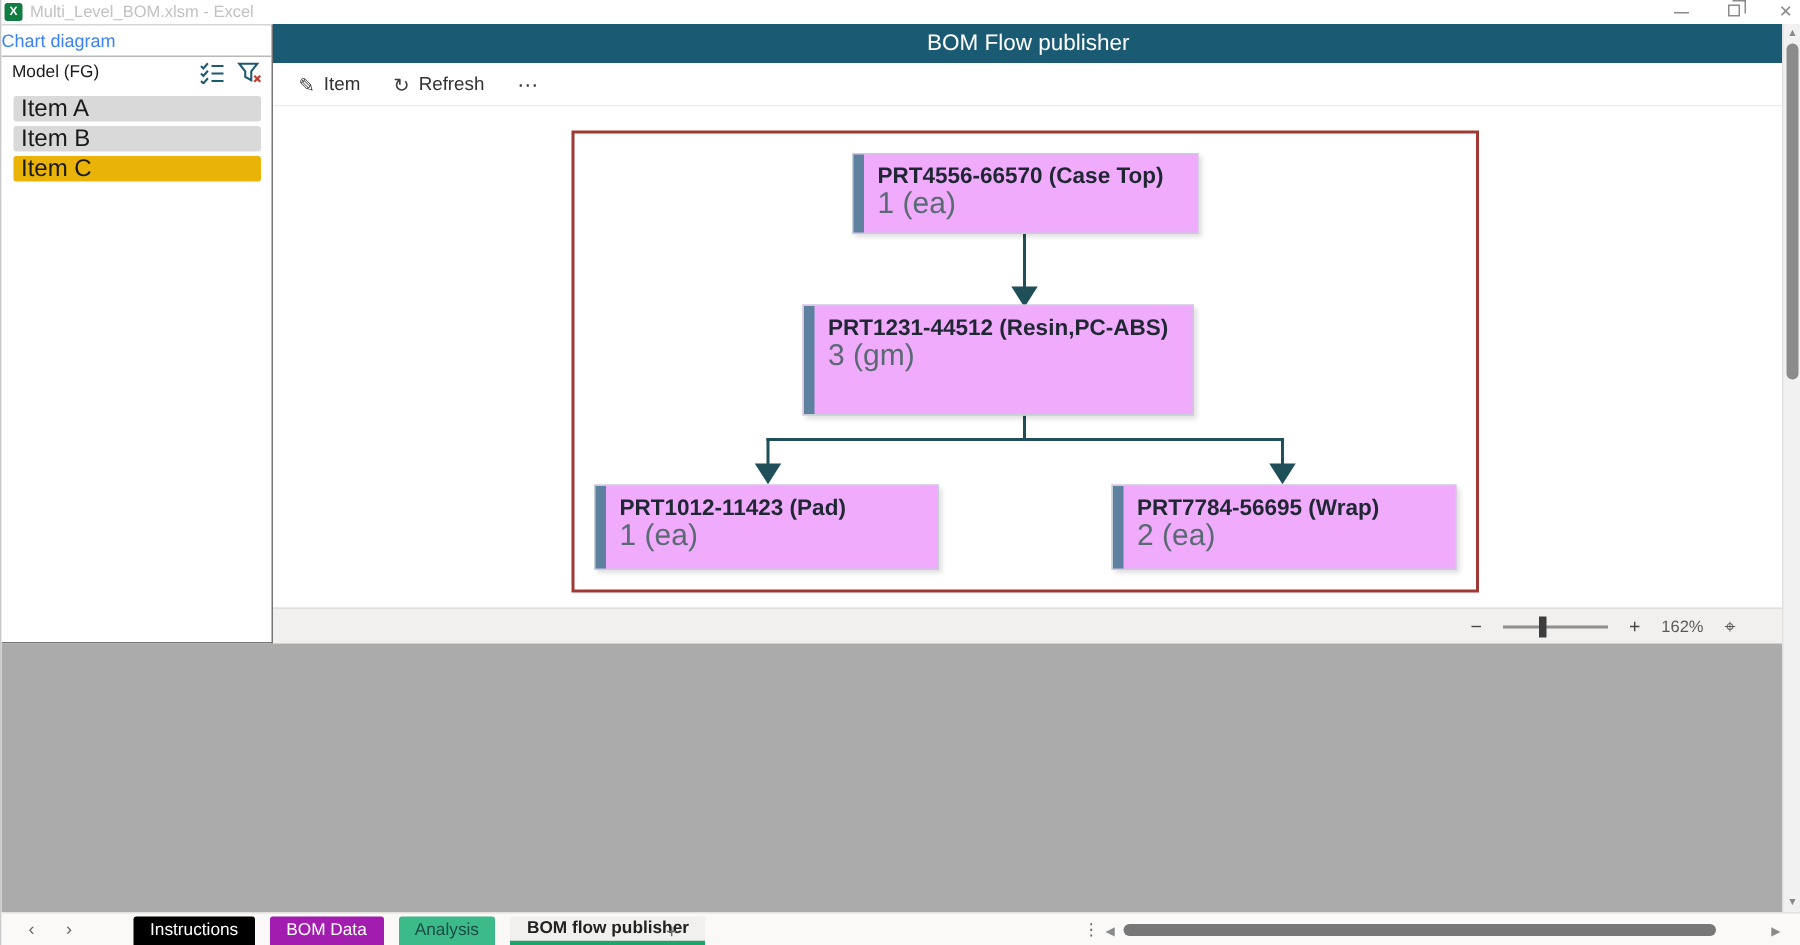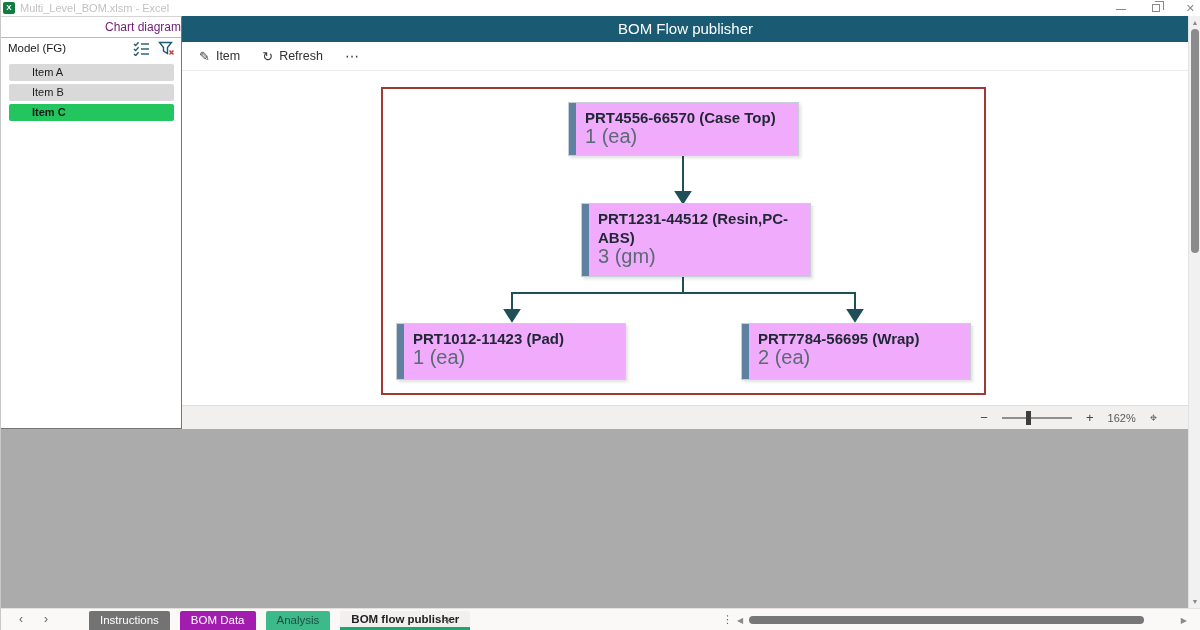--- a/index.html
+++ b/index.html
@@ -19,30 +19,30 @@
   .win-ctrls { position:absolute; right:6px; top:0; height:16px; display:flex; align-items:center; gap:26px; }
   .win-btn { color:#8a8a8a; font-size:11px; line-height:16px; cursor:default; }
   .min-glyph { display:inline-block; width:10px; border-top:1px solid #8a8a8a; vertical-align:middle; }
   .restore-glyph { position:relative; display:inline-block; width:8px; height:8px; border:1px solid #8a8a8a; background:#fff; }
   .restore-glyph::before { content:""; position:absolute; left:2px; top:-4px; width:8px; height:8px; border:1px solid #8a8a8a; border-left:none; border-bottom:none; }
   
   .left-panel {
     position:absolute; left:0; top:16px; width:181px; height:413px; background:#fff;
     border-right:1px solid #767676; border-bottom:1px solid #767676; border-top:1px solid #d5d5d5;
   }
-  .lp-header { height:21px; border-bottom:1px solid #b9b9b9; text-align:right; font-size:12px; color:#701a75; line-height:20px; }
+  .lp-header { height:21px; border-bottom:1px solid #b9b9b9; text-align:left; font-size:12px; color:#3b82f6; line-height:20px; }
   .lp-field-row { position:relative; height:22px; }
   .lp-field-label { position:absolute; left:7px; top:4px; font-size:11.5px; color:#1a1a1a;text-align:right; }
   .lp-icons { position:absolute; right:6px; top:3px; display:flex; gap:8px; }
   .lp-items { padding:2px 0 0 0; }
   .lp-item {
     margin:2px 7px 3px 8px; height:17px; background:#d9d9d9; border-radius:2px;
-    font-size:11px; color:#1a1a1a; line-height:17px; padding-left:23px; cursor:pointer;
-  }
-  .lp-item.selected { background:#22c55e;font-weight:bold; }
+    font-size:16px; color:#1a1a1a; line-height:17px; padding-left:5px; cursor:pointer;
+  }
+  .lp-item.selected { background:#eab308; }
   
   .addin-header {
     position:absolute; left:181px; top:16px; width:1007px; height:26px; background:#1A5A73;
     color:#fff; text-align:center; font-size:15px; line-height:26px;
   }
   .toolbar {
     position:absolute; left:181px; top:42px; width:1007px; height:29px; background:#fff;
     border-bottom:1px solid #ececec; display:flex; align-items:center; gap:22px; padding-left:17px;
     font-size:12.5px; color:#323232;
   }
@@ -54,21 +54,21 @@
   .diagram-frame { position:absolute; left:380px; top:87px; width:605px; height:308px; border:2px solid #9E3A33; background:#fff; }
   .edges-svg { position:absolute; left:380px; top:87px; width:605px; height:308px; pointer-events:none; }
   .node {
     position:absolute; background:#f0abfc; border:1px solid #c7cfd6; box-shadow:2px 2px 3px rgba(0,0,0,0.12);
     padding:5px 8px 0 16px; cursor:pointer;
   }
   .node .accent { position:absolute; left:0; top:0; bottom:0; width:7px; background:#5E81A0; }
   .node .nlabel { font-size:15px; font-weight:bold; color:#1f2733; line-height:19px; }
   .node .nqty { font-size:20px; color:#5a6a72; line-height:19px; }
   .node-root  { left:567px; top:102px; width:231px; height:54px; }
-  .node-mid   { left:580px; top:203px; width:230px; height:74px; }
+  .node-mid   { left:534px; top:203px; width:261px; height:74px; }
   .node-left  { left:395px; top:323px; width:230px; height:57px; }
   .node-right { left:740px; top:323px; width:230px; height:57px; }
   
   .zoombar {
     position:absolute; left:181px; top:405px; width:1007px; height:24px; background:#F2F0EF;
     border-top:1px solid #e0dedc; display:flex; align-items:center; justify-content:flex-end;
     gap:14px; padding-right:32px;
   }
   .zoom-btn { font-size:13px; color:#444; cursor:pointer; line-height:14px; }
   .zoom-slider { position:relative; width:70px; height:14px; cursor:pointer; }
@@ -86,21 +86,21 @@
   .vthumb { position:absolute; left:2px; top:13px; width:8px; height:224px; background:#8B8B8B; border-radius:4px; cursor:pointer; }
   
   .sheetbar { position:absolute; left:0; top:608px; width:1200px; height:22px; background:#FAF9F8; border-top:1px solid #e3e1de; }
   .nav-arrow { position:absolute; top:3px; font-size:12px; color:#5f5f5f; cursor:pointer; }
   .nav-prev { left:18px; } .nav-next { left:43px; }
   .tabs { position:absolute; left:88px; top:2px; display:flex; gap:10px; height:19px; }
   .sheet-tab {
     height:19px; padding:0 11px; font-size:11.5px; line-height:19px; border-radius:2px 2px 0 0; cursor:pointer;
     white-space:nowrap;
   }
-  .tab-dark  { background:#737373; color:#ffffff; }
+  .tab-dark  { background:#000000; color:#ffffff; }
   .tab-green { background:#a21caf; color:#ffffff; }
   .tab-green2{ background:#3CBA89; color:#1c4c46; }
   .tab-active{ background:#F1F0EE; color:#222; font-weight:bold; border-bottom:3px solid #1FA56B; line-height:17px; }
   .add-sheet { position:absolute; left:443px; top:4px; font-size:13px; color:#6a6a6a; cursor:pointer; }
   .tab-splitter { position:absolute; left:721px; top:4px; font-size:11px; color:#666; cursor:col-resize; }
   .hscroll { position:absolute; left:736px; top:4px; width:450px; height:14px; display:flex; align-items:center; gap:4px; }
   .hscroll .arr { font-size:8px; color:#8a8a8a; cursor:pointer; }
   .htrack { position:relative; flex:1; height:10px; }
   .hthumb { position:absolute; left:2px; top:1px; width:92%; height:8px; background:#777; border-radius:4px; cursor:pointer; }
   

